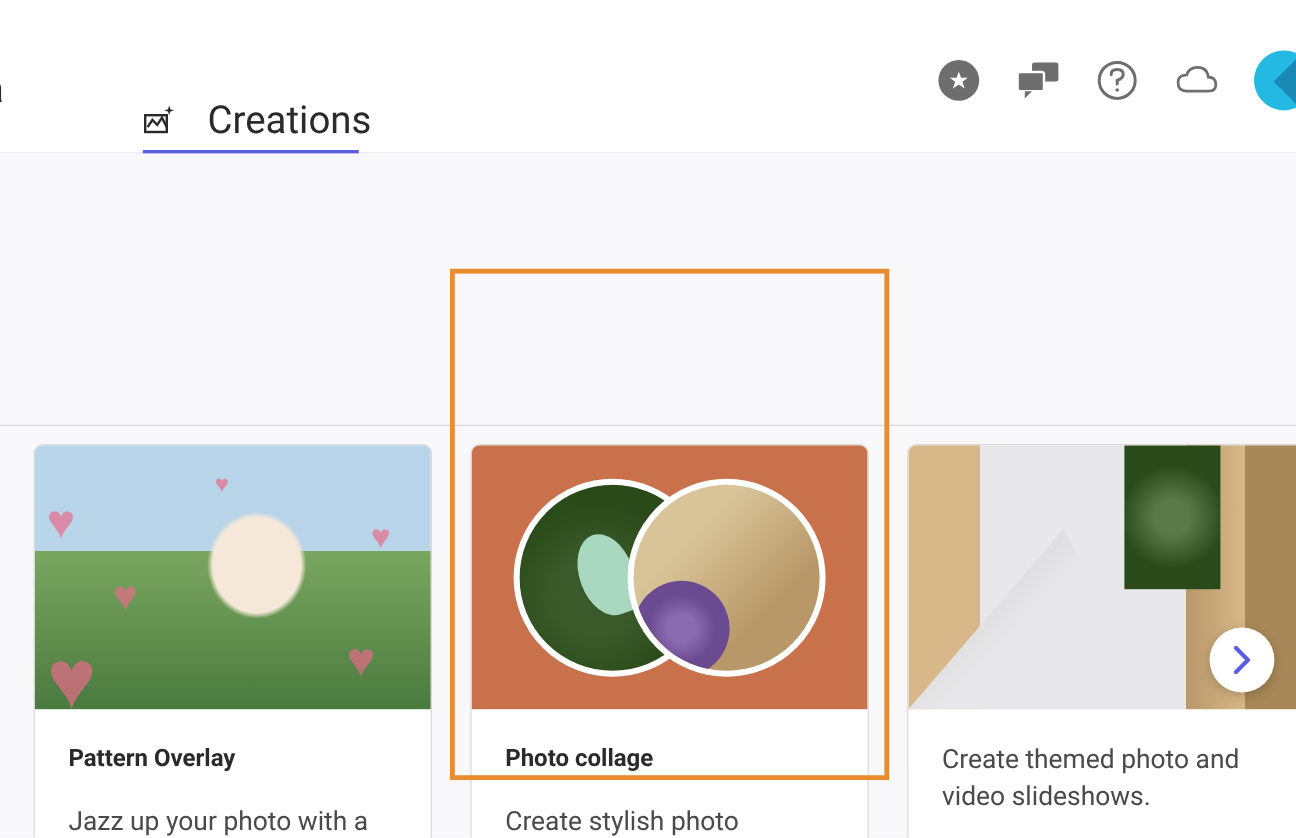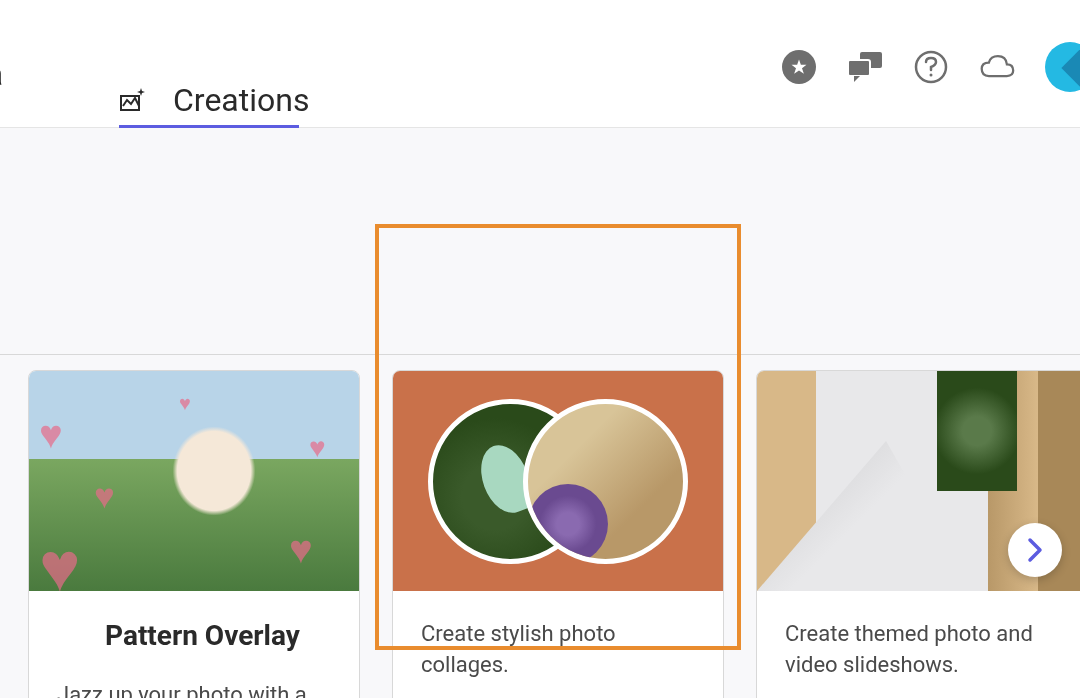--- a/index.html
+++ b/index.html
@@ -249,25 +249,24 @@
       top: 0;
       width: 80px;
       height: 120px;
       background: radial-gradient(circle, #5a7a4a 20%, #2a4a1a 60%);
     }
     .card-body {
       padding: 28px 28px 30px 28px;
       flex-grow: 1;
     }
     .card-title {
-      font-size: 28px;
+      font-size: 20px;
       font-weight: 700;
       color: #2a2a2a;
       margin-bottom: 28px;
-      margin-left: 48px;
     }
     .card-desc {
       font-size: 22px;
       font-weight: 400;
       color: #4a4a4a;
       line-height: 1.4;
     }
     .next-btn {
       position: absolute;
       right: 18px;
@@ -351,20 +350,21 @@
     </div>
 
     <div class="card highlighted">
       <div class="card-img img-collage">
         <div class="collage-circles">
           <div class="circle circle-left"></div>
           <div class="circle circle-right"></div>
         </div>
       </div>
       <div class="card-body">
+        <div class="card-title">Photo collage</div>
         <div class="card-desc">Create stylish photo collages.</div>
       </div>
     </div>
 
     <div class="card">
       <div class="card-img img-slideshow">
         <div class="trees"></div>
         <div class="tent"></div>
       </div>
       <div class="card-body">

